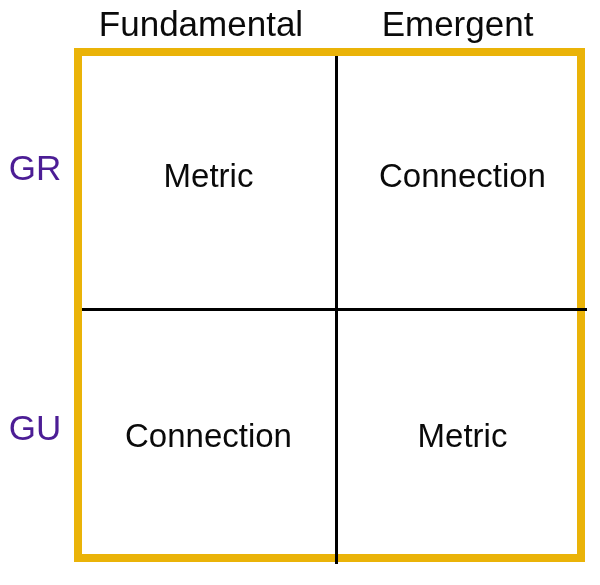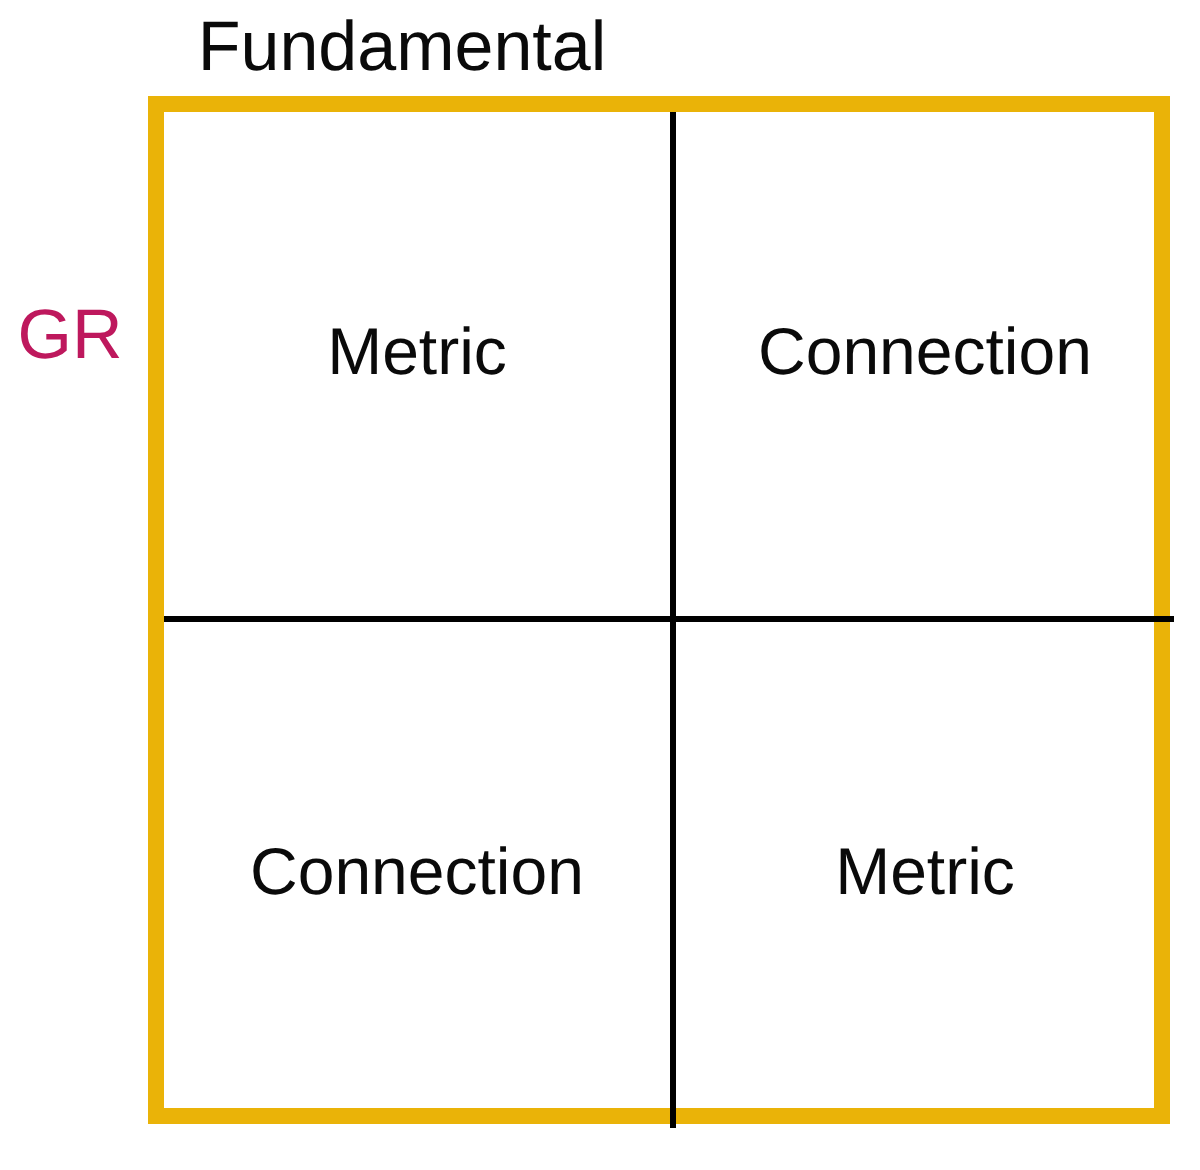--- a/index.html
+++ b/index.html
@@ -33,21 +33,21 @@
   #col-header-1 { left: 330px; width: 255px; }
 
   
   .row-header {
     position: absolute;
     left: 0px;
     width: 70px;
     text-align: center;
     font-size: 35px;
     font-weight: 400;
-    color: #be185d;
+    color: #4c1d95;
     white-space: nowrap;
   }
   #row-header-0 { top: 145px; height: 46px; line-height: 46px; }
   #row-header-1 { top: 405px; height: 46px; line-height: 46px; }
 
   
   #matrix-grid {
     position: absolute;
     left: 74px;
     top: 48px;
@@ -88,22 +88,24 @@
   #cell-0-1 { left: 256px; top: 97px;  width: 249px; height: 46px; line-height: 46px; }
   #cell-1-0 { left: 0px;   top: 357px; width: 253px; height: 46px; line-height: 46px; }
   #cell-1-1 { left: 256px; top: 357px; width: 249px; height: 46px; line-height: 46px; }
 </style>
 </head>
 <body>
 
 <div id="page">
 
   <div id="col-header-0" class="col-header">Fundamental</div>
+  <div id="col-header-1" class="col-header">Emergent</div>
 
   <div id="row-header-0" class="row-header">GR</div>
+  <div id="row-header-1" class="row-header">GU</div>
 
   <div id="matrix-grid">
 
     <div id="divider-vertical"></div>
     <div id="divider-horizontal"></div>
 
     <div id="cell-0-0" class="cell">Metric</div>
     <div id="cell-0-1" class="cell">Connection</div>
     <div id="cell-1-0" class="cell">Connection</div>
     <div id="cell-1-1" class="cell">Metric</div>

